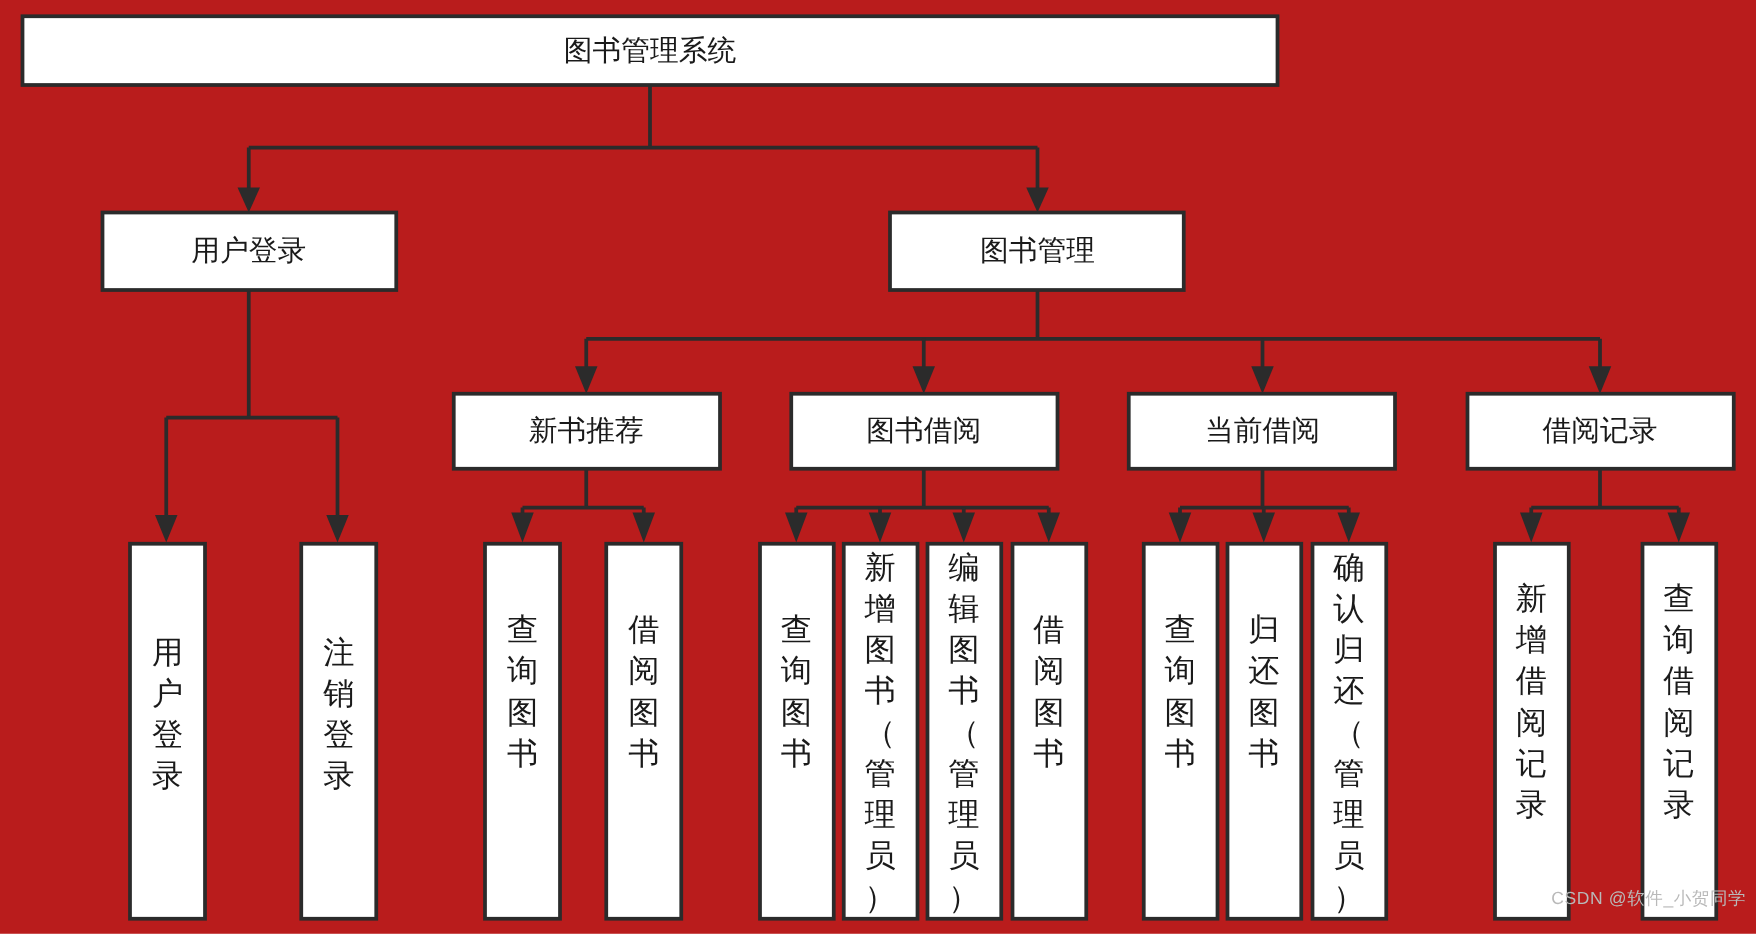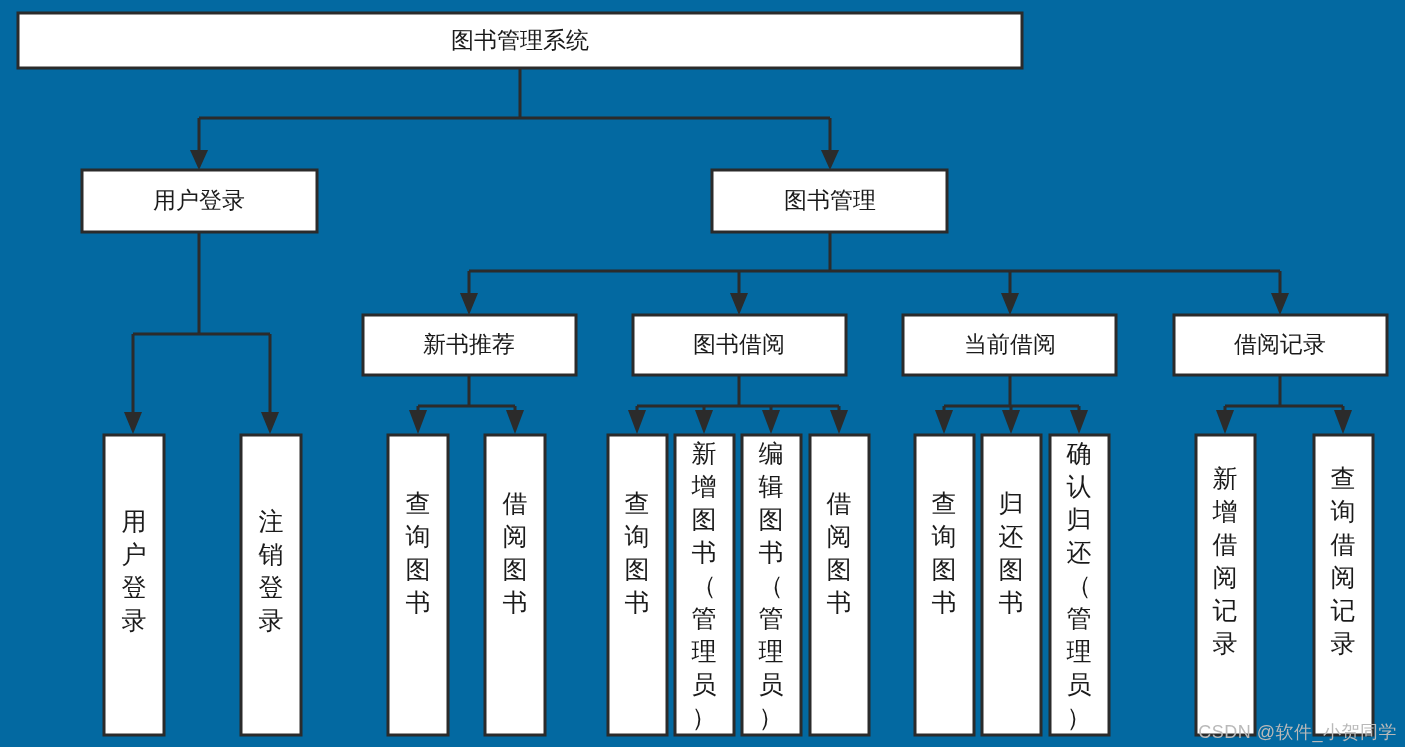--- a/index.html
+++ b/index.html
@@ -10,21 +10,21 @@
   body {
     width: 1405px;
     height: 747px;
     font-family: "Liberation Sans", sans-serif;
     overflow: hidden;
   }
   #diagram-root {
     position: relative;
     width: 1405px;
     height: 747px;
-    background: #0369a1;
+    background: #b91c1c;
   }
   svg#flowchart {
     position: absolute;
     left: 0;
     top: 0;
     width: 1405px;
     height: 747px;
     display: block;
   }
   .node-box {
@@ -50,23 +50,23 @@
   }
   .node-label-v {
     font-family: "Liberation Sans", sans-serif;
     font-size: 25px;
     fill: #1a1a1a;
     text-anchor: middle;
   }
   .watermark {
     position: absolute;
     right: 8px;
-    bottom: 3px;
-    font-family: "Liberation Sans", sans-serif;
-    font-size: 18px;
+    bottom: 19px;
+    font-family: "Liberation Sans", sans-serif;
+    font-size: 14px;
     color: #b9b9b9;
     letter-spacing: 0.5px;
     white-space: nowrap;
     pointer-events: none;
   }
 </style>
 </head>
 <body>
 
 <div id="diagram-root">

